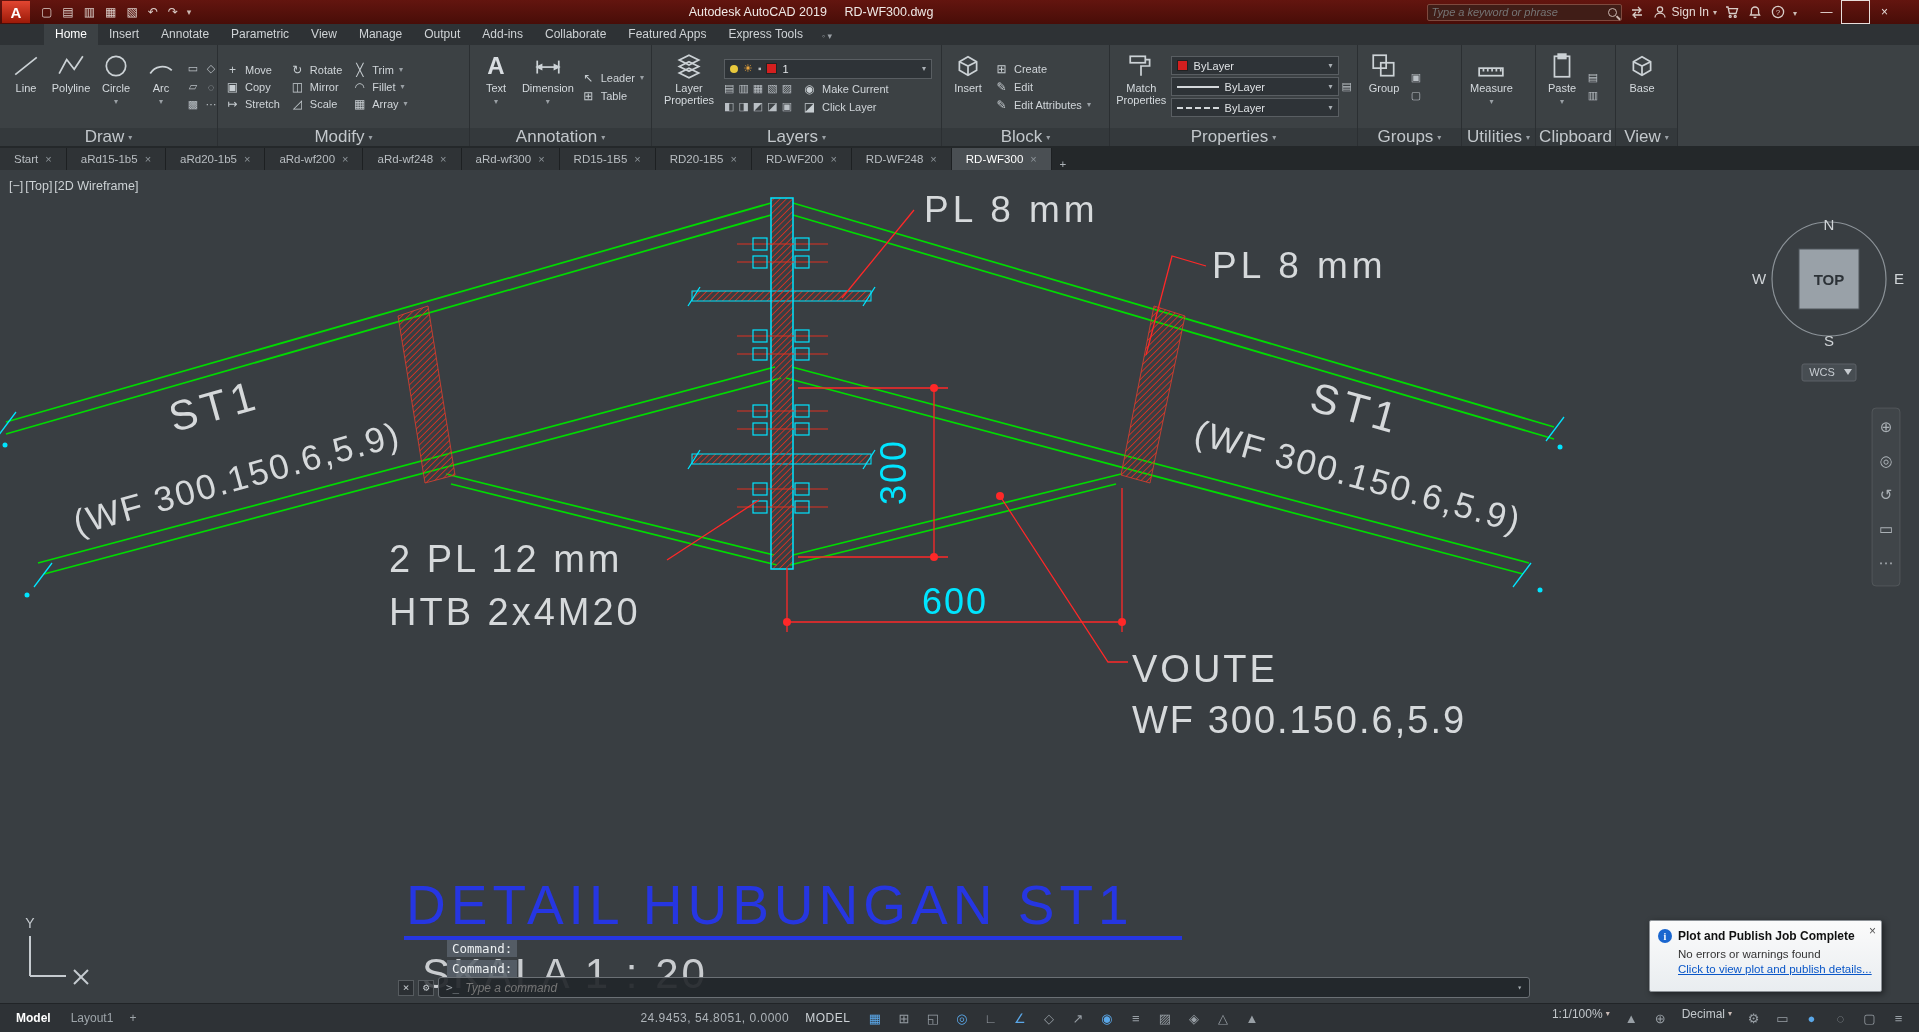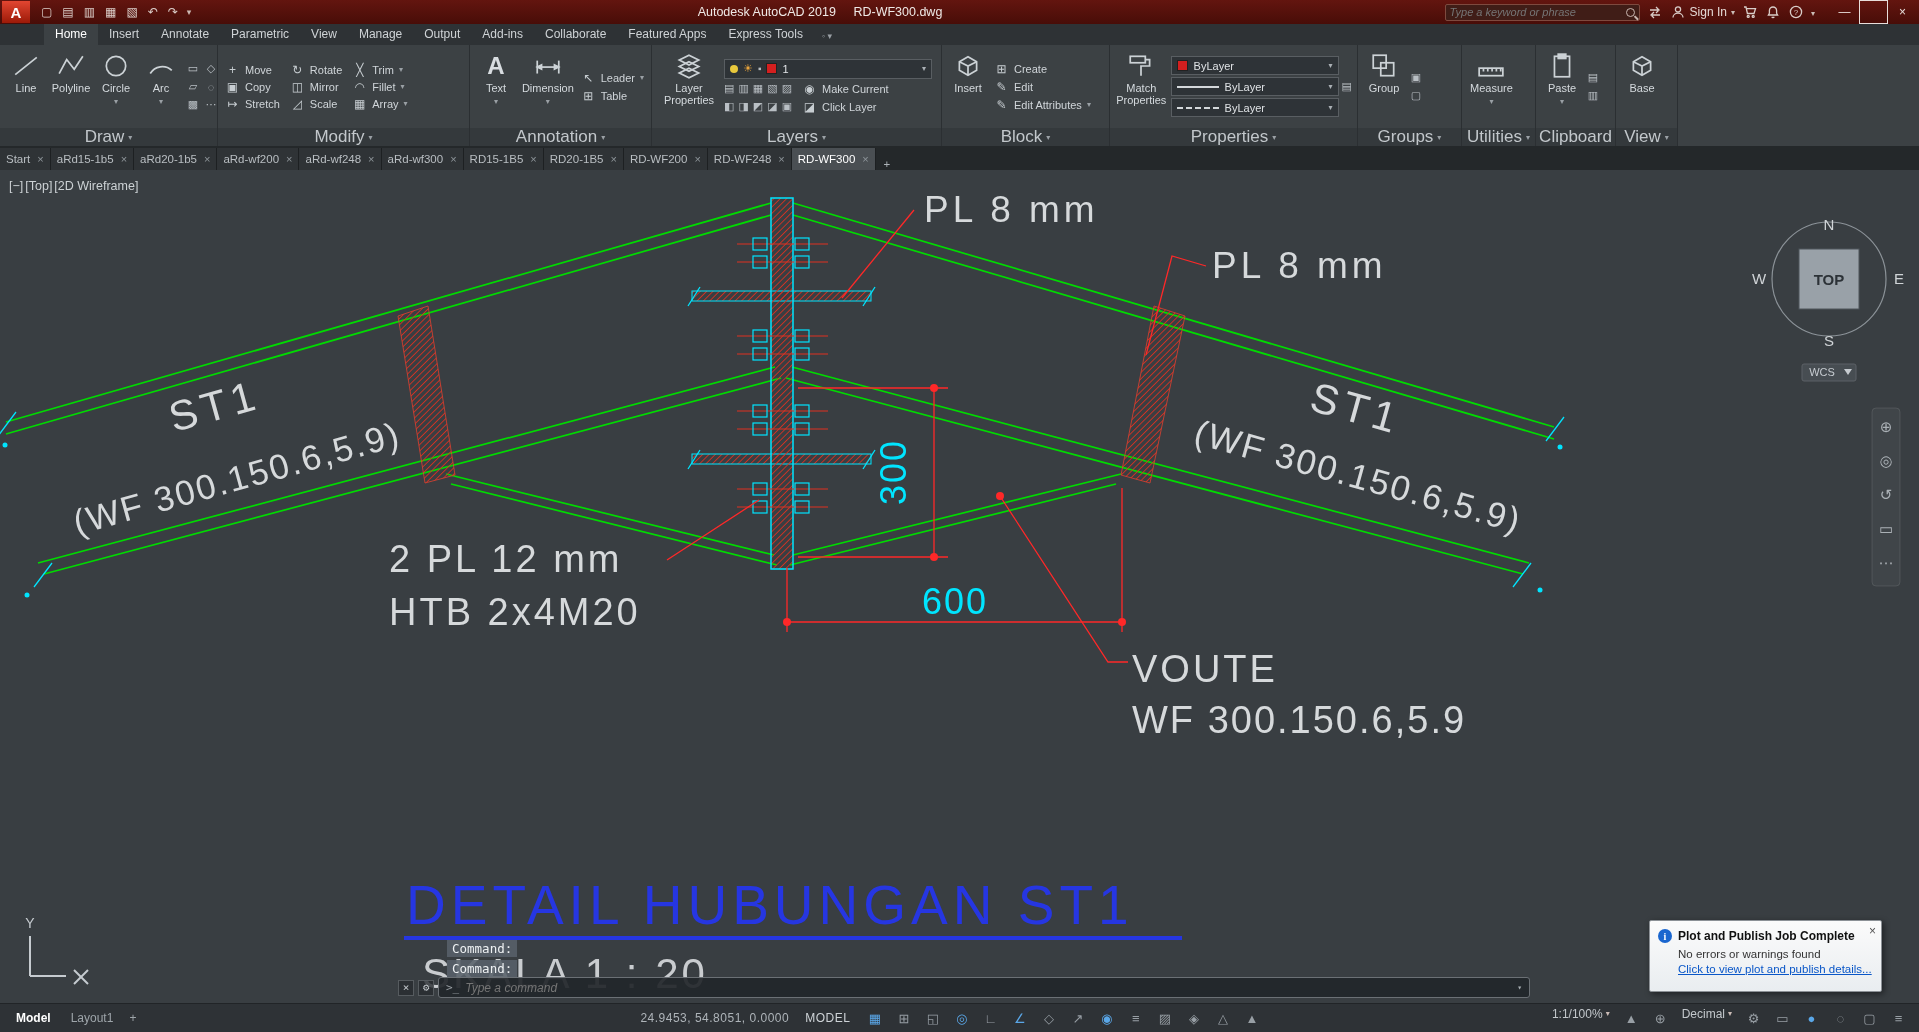--- a/index.html
+++ b/index.html
@@ -11,21 +11,21 @@
   
   .titlebar{height:24px;flex:0 0 24px;display:flex;align-items:center;
     background:linear-gradient(#63150f,#480d08);color:#e6ddd9;font-size:12px}
   .logo{width:28px;height:22px;margin-left:2px;background:linear-gradient(#e24631,#9c1a08);
     color:#fff;font-weight:bold;font-size:15px;display:flex;align-items:center;justify-content:center}
   .qa{display:flex;align-items:center;margin-left:6px}
   .qa span{padding:0 5px;font-size:12px;color:#dccfca;cursor:default}
   .qa-caret{font-size:9px;color:#cbb9b3;padding:0 4px}
   .tb-title{flex:1;text-align:center;font-size:12.5px;color:#efe9e6;white-space:nowrap}
   .tb-title .doc{margin-left:14px}
-  .tb-right{display:flex;align-items:center;gap:7px;padding-right:2px}
+  .tb-right{display:flex;align-items:center;gap:7px;padding-right:20px}
   .search{display:flex;align-items:center;background:#401d17;border:1px solid #7e4a3f;
     border-radius:2px;height:17px;width:195px;padding:0 4px}
   .search input{flex:1;background:transparent;border:none;outline:none;color:#cdb9b2;
     font-size:11px;font-style:italic;font-family:"Liberation Sans",sans-serif}
   .mag{width:9px;height:9px;border:1.5px solid #c9b6af;border-radius:50%;position:relative;flex:0 0 9px}
   .mag::after{content:"";position:absolute;width:5px;height:1.5px;background:#c9b6af;
     transform:rotate(45deg);left:7px;top:8px}
   .tb-ic{width:16px;height:16px;display:flex;align-items:center;justify-content:center}
   .tb-ic svg{stroke:#d9cdc8;fill:none;stroke-width:1.3}
   .signin{display:flex;align-items:center;gap:4px;color:#e4dad6}
@@ -70,21 +70,21 @@
   .swatch{width:11px;height:11px;background:#d41f1f;border:1px solid #222;flex:0 0 11px}
   .dot-y{width:8px;height:8px;border-radius:50%;background:#e8c83c}
   .prop-dd{display:flex;align-items:center;gap:6px;background:#2e3337;border:1px solid #595e62;
     height:19px;padding:0 5px;font-size:11px;color:#dfe2e5;width:168px}
   .linesample{width:42px;height:0;border-top:2px solid #d4d8db}
   .linesample.dashed{border-top-style:dashed}
 
   
   .filetabs{height:24px;flex:0 0 24px;background:#24282a;display:flex;align-items:flex-end;font-size:11.5px}
   .ftabs{display:flex;height:22px}
-  .ftab{display:flex;align-items:center;gap:7px;padding:0 6px;background:#2f3336;
+  .ftab{display:flex;align-items:center;gap:7px;padding:0 14px;background:#2f3336;
     border-right:1px solid #1d2022;color:#b9bec2;cursor:default}
   .ftab.active{background:#4a4f53;color:#fff}
   .ftab-close::after{content:"×";font-size:11px;color:#8f969b}
   .newtab{width:22px;display:flex;align-items:center;justify-content:center;color:#aeb4b9}
 
   
   .drawing{position:relative;flex:1;background:#393e42;overflow:hidden}
   .cad{position:absolute;inset:0;z-index:1}
   .vp-controls{position:absolute;left:9px;top:9px;z-index:3;display:flex;gap:2px;
     font-size:12.5px;color:#ccd1d4}

